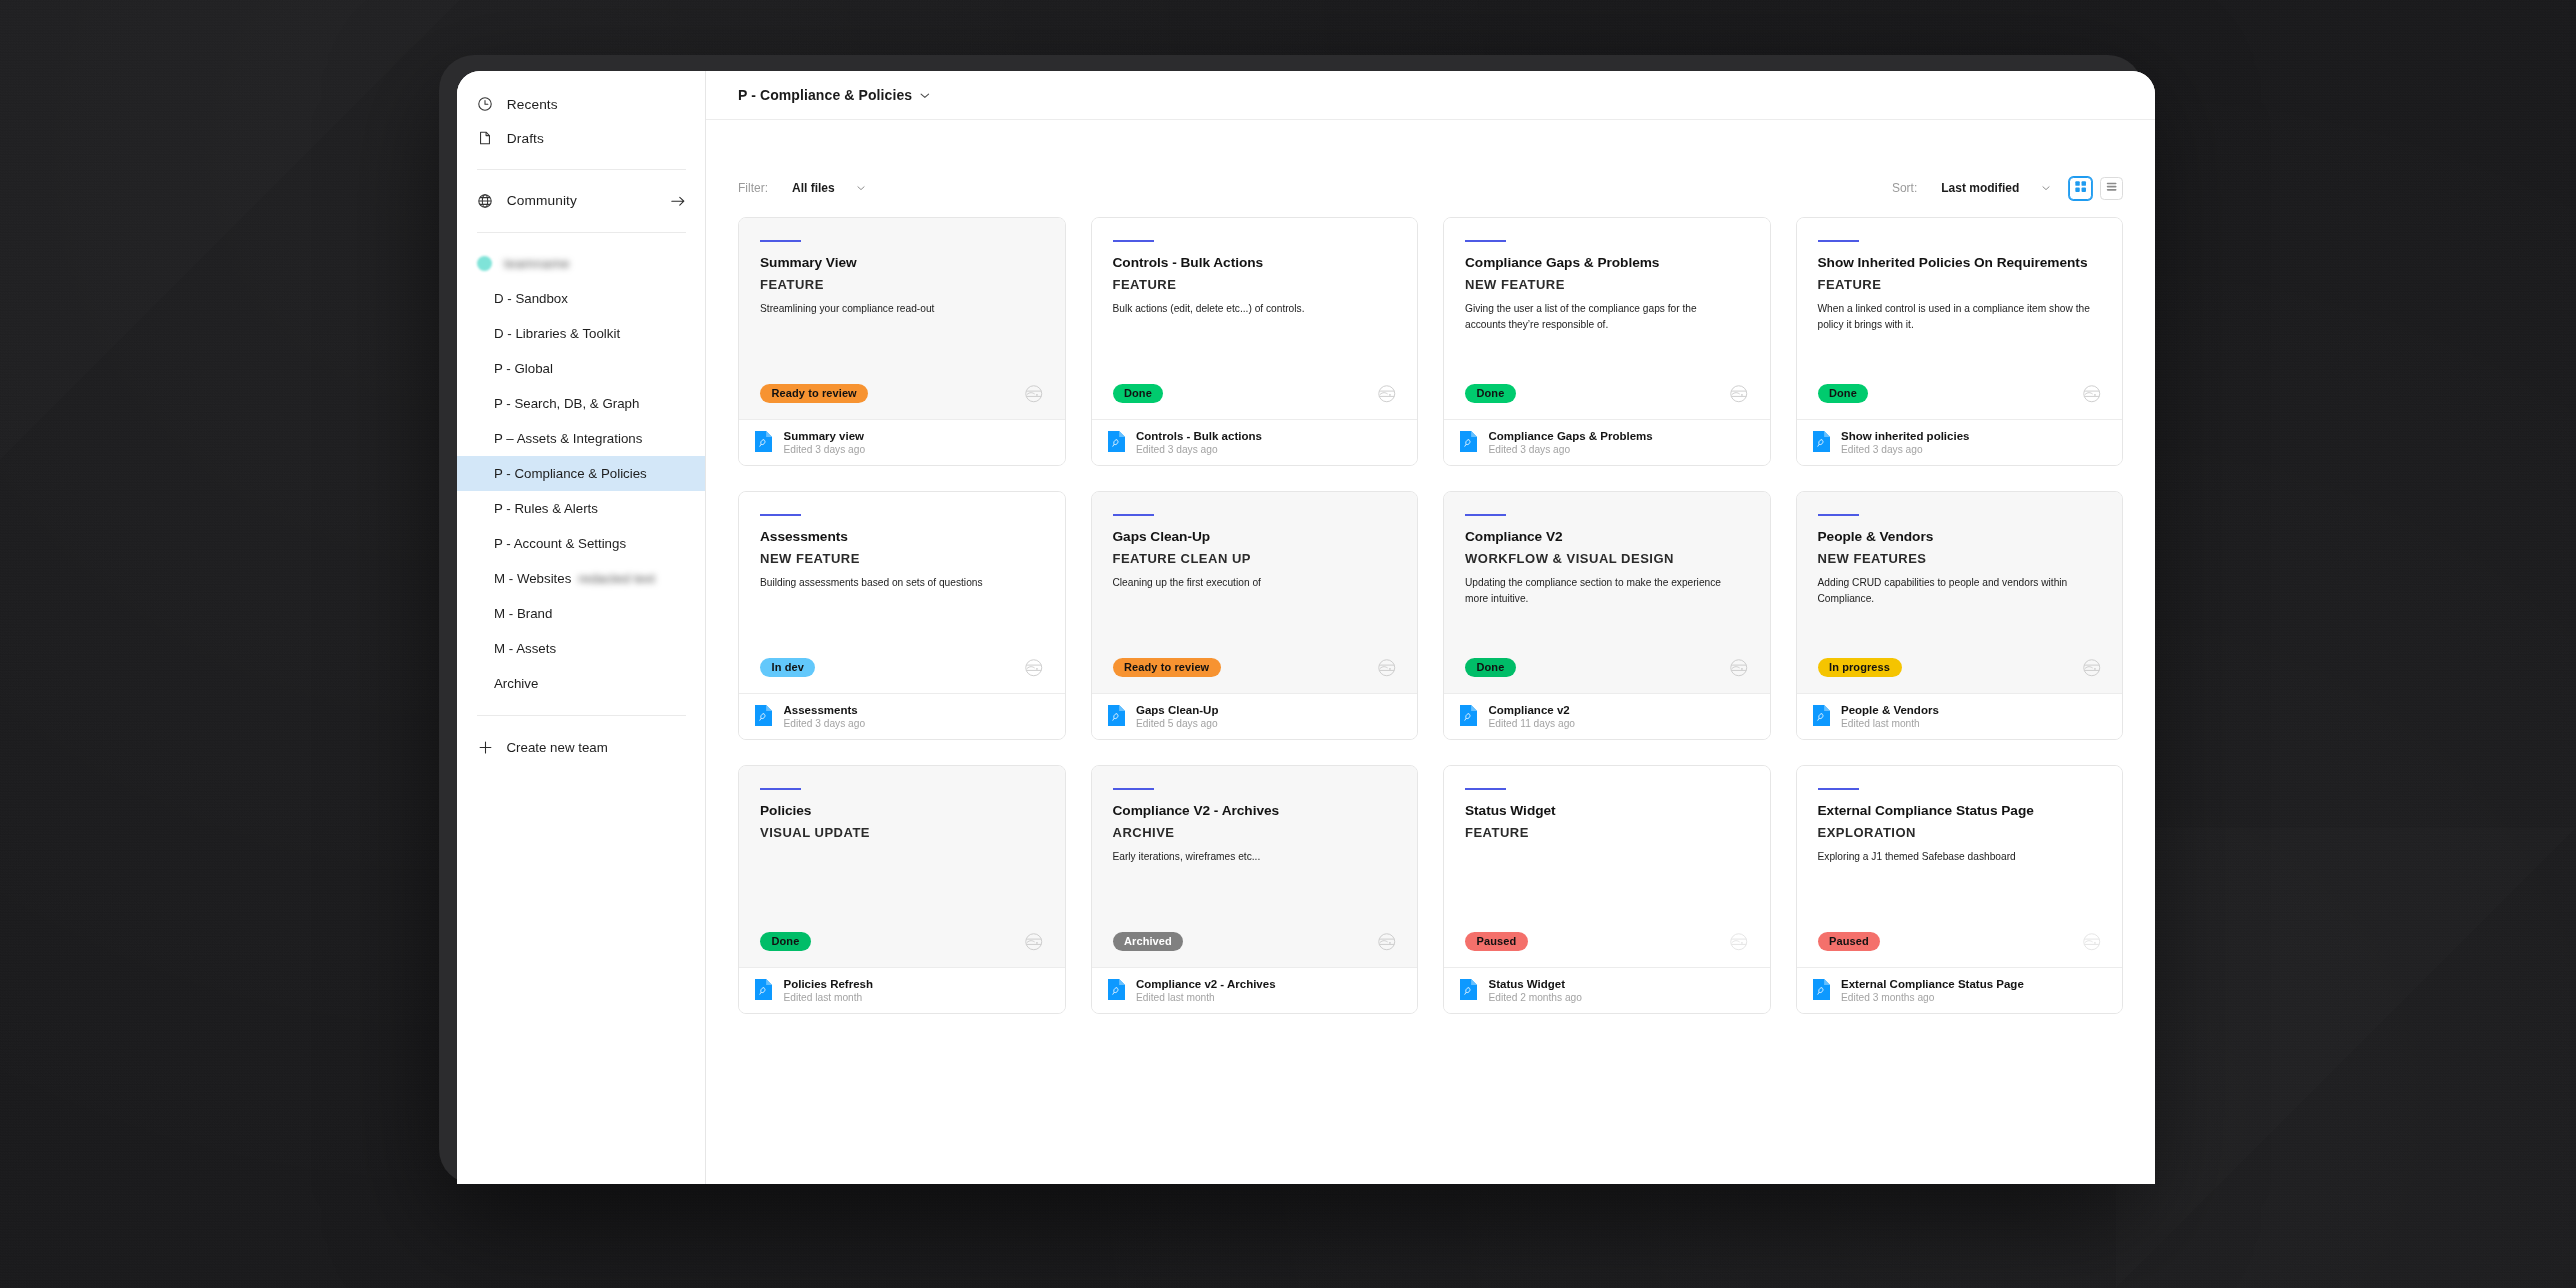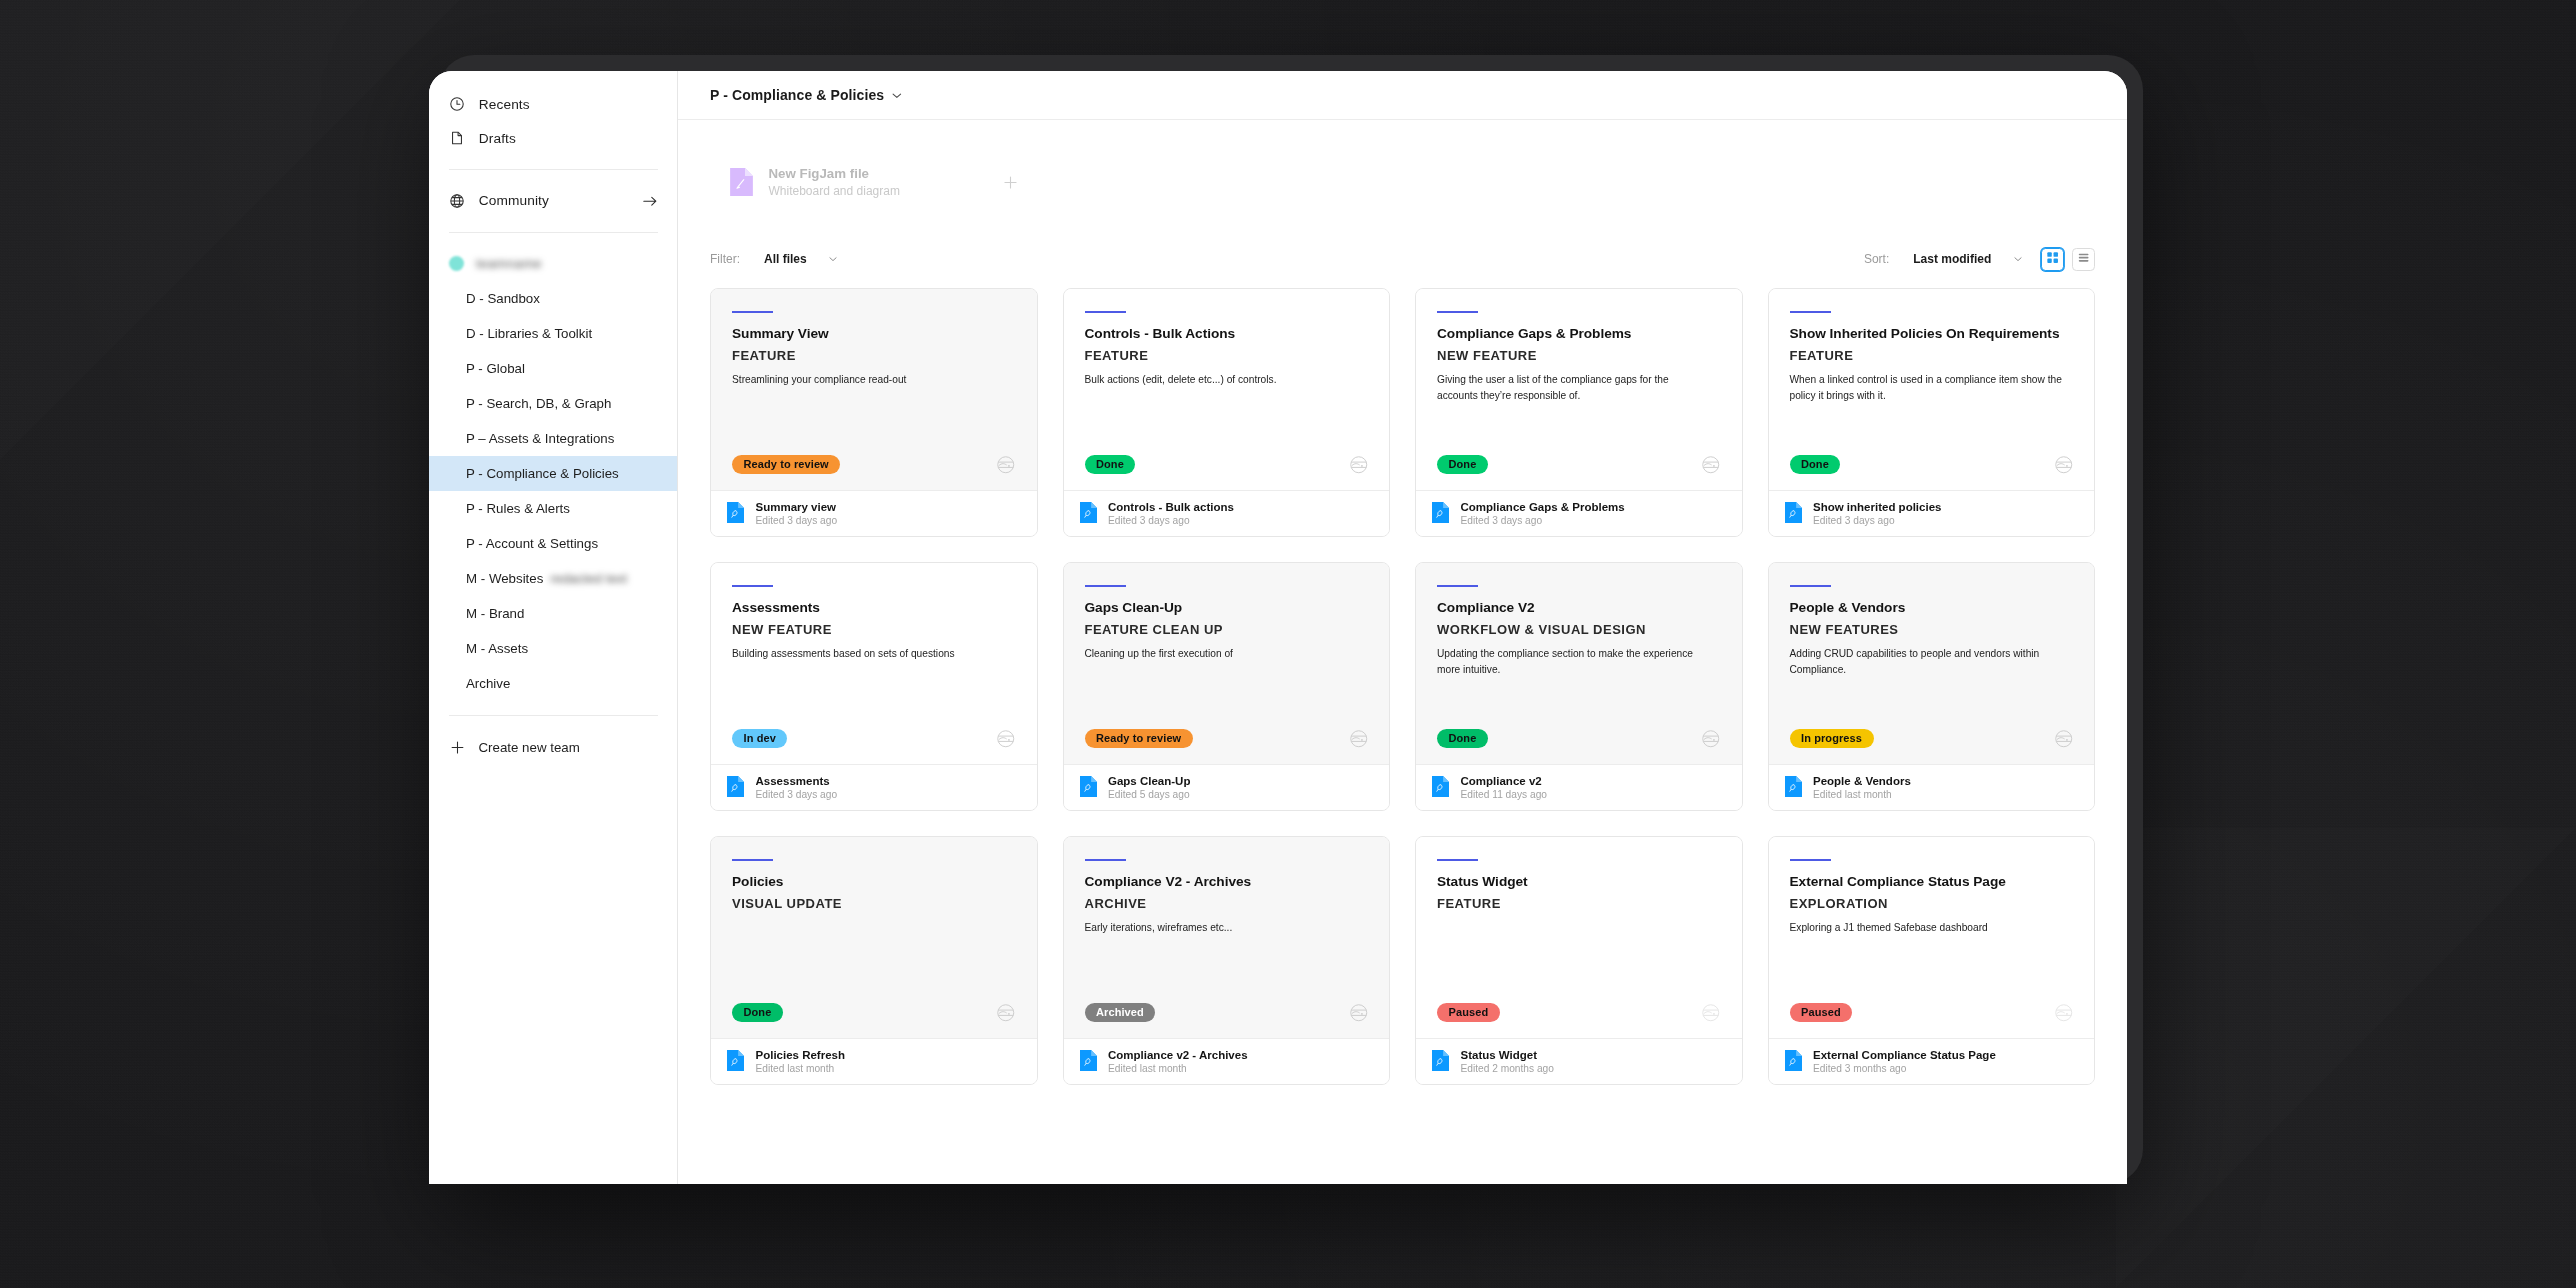--- a/index.html
+++ b/index.html
@@ -46,21 +46,21 @@
     top: 55px;
     width: 1704px;
     height: 1129px;
     background: #2c2c2e;
     border-radius: 35px;
     box-shadow: 0 35px 106px rgba(0,0,0,0.55);
   }
 
   .app-window {
     position: absolute;
-    left: 429px;
+    left: 457px;
     top: 71px;
     width: 1698px;
     height: 1113px;
     background: #ffffff;
     border-radius: 23px 23px 0 0;
     overflow: hidden;
     display: flex;
   }
 
   
@@ -485,38 +485,20 @@
           </svg>
         </span>
       </div>
     </header>
 
     <div class="main-scroll">
 
       <div class="action-row">
 
 
-        <div class="action-card disabled ghost">
-          <span class="action-icon">
-            <svg width="23" height="28" viewBox="0 0 26 32">
-              <path d="M0 0h17l9 9v23H0z" fill="#d8bafd"></path>
-              <path d="M17 0l9 9h-9z" fill="#ece0ff"></path>
-              <path d="M15.6 13.4 9.6 20.6M9.6 20.6l-1.8 2.6 2.9-1.3" fill="none" stroke="#fff" stroke-width="1.25" stroke-linecap="round" stroke-linejoin="round"></path>
-            </svg>
-          </span>
-          <span class="action-texts">
-            <span class="action-title">New FigJam file</span>
-            <span class="action-sub">Whiteboard and diagram</span>
-          </span>
-          <span class="action-plus">
-            <svg width="15" height="15" viewBox="0 0 17 17" fill="none" stroke="currentColor" stroke-width="1.25">
-              <path d="M8.5 2.2v12.6M2.2 8.5h12.6" stroke-linecap="round"></path>
-            </svg>
-          </span>
-        </div>
 
 
         <div></div>
       </div>
 
       <div class="toolbar">
         <div class="tb-group">
           <span class="tb-dim">Filter:</span>
           <span class="tb-val">All files</span>
           <span class="tb-chev">

